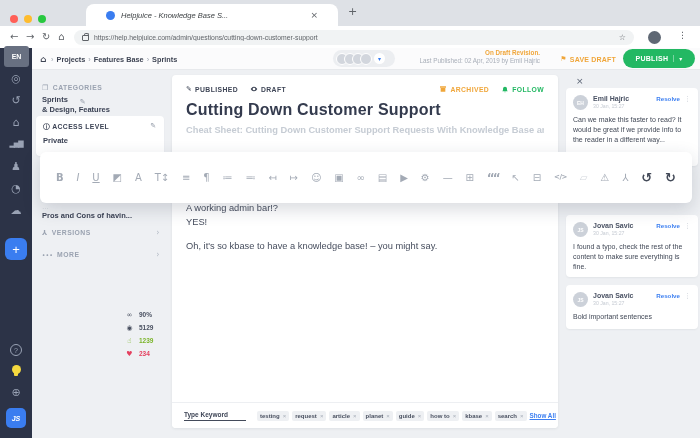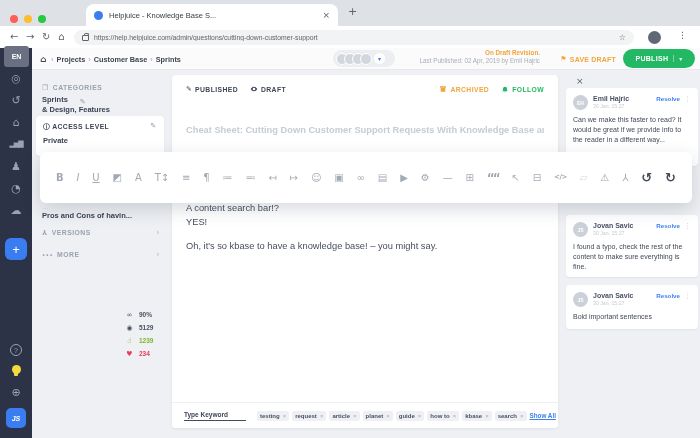--- a/index.html
+++ b/index.html
@@ -6,21 +6,21 @@
   body{font-family:"Liberation Sans","DejaVu Sans",sans-serif;-webkit-font-smoothing:antialiased;}
   #app{position:relative;width:700px;height:438px;background:#eef0f3;overflow:hidden;}
   .abs{position:absolute;}
   .flex{display:flex;align-items:center;}
   .ico{font-family:"DejaVu Sans",sans-serif;}
 
   
   .tabstrip{left:0;top:0;width:700px;height:26px;background:#dee1e6;}
   .light{width:8px;height:8px;border-radius:50%;display:inline-block;margin-right:6px;}
   .l-red{background:#ff5f57}.l-yellow{background:#febc2e}.l-green{background:#28c840}
-  .tab{left:86px;top:4px;width:252px;height:22px;background:#fff;border-radius:8px 8px 0 0;display:flex;align-items:center;padding:0 8px;box-sizing:border-box;}
+  .tab{left:86px;top:4px;width:252px;height:22px;background:#fff;border-radius:8px 8px 0 0;display:flex;align-items:center;padding:0 20px;box-sizing:border-box;font-style:italic;}
   .favicon{width:9px;height:9px;border-radius:50%;background:#3a7df0;margin-right:6px;flex:0 0 auto;}
   .tab-title{font-size:7.5px;color:#3c4043;white-space:nowrap;overflow:hidden;flex:1;}
   .tab-close{font-size:9px;color:#5f6368;margin-left:6px;}
   .newtab{left:348px;top:5px;font-size:11px;color:#5f6368;}
   .urlrow{left:0;top:26px;width:700px;height:22px;background:#fff;}
   .navbtn{font-size:10px;color:#5f6368;}
   .urlfield{left:74px;top:4px;width:560px;height:15px;background:#f1f3f4;border-radius:8px;display:flex;align-items:center;padding:0 8px;box-sizing:border-box;}
   .lock{width:5px;height:4px;border:1px solid #5f6368;border-radius:1px;position:relative;margin-right:5px;flex:0 0 auto;}
   .lock:before{content:"";position:absolute;top:-3px;left:0.5px;width:3px;height:2px;border:1px solid #5f6368;border-bottom:none;border-radius:2px 2px 0 0;}
   .url{font-size:6.8px;color:#5f6368;white-space:nowrap;overflow:hidden;flex:1;}
@@ -152,21 +152,21 @@
 
   <div class="abs breadcrumb flex">
     <span class="crumb-home ico">⌂</span>
     <span class="flex">
         <span class="flex">
           <span class="crumb-sep">›</span>
           <span>Projects</span>
         </span>
         <span class="flex">
           <span class="crumb-sep">›</span>
-          <span>Customer Base</span>
+          <span>Features Base</span>
         </span>
         <span class="flex">
           <span class="crumb-sep">›</span>
           <span>Sprints</span>
         </span>
       </span>
   </div>
 
   <div class="abs collabpill">
     <span class="flex">
@@ -286,23 +286,24 @@
           </svg>
         <span>ARCHIVED</span>
       </span>
       <span class="statusitem st-follow">
         <svg width="8" height="8" viewBox="0 0 24 24">
             <path d="M12 22a2 2 0 0 0 2-2h-4a2 2 0 0 0 2 2zm6-6v-5a6 6 0 1 0-12 0v5l-2 2v1h16v-1l-2-2z" fill="#23b863"></path>
           </svg>
         <span>FOLLOW</span>
       </span>
     </div>
+    <div class="abs card-title">Cutting Down Customer Support</div>
     <div class="abs card-subtitle">Cheat Sheet: Cutting Down Customer Support Requests With Knowledge Base and ma...</div>
     <div class="abs bodytext">
-      <span><p>A content search bar!?
+      <span><p>A working admin bar!?
 YES!</p><p>Oh, it's so kbase to have a knowledge base! – you might say.</p></span>
     </div>
     <div class="abs tagbar">
       <span class="kwinput">Type Keyword</span>
       <span class="flex" style="gap:3px;">
           <span class="tagpill">
             <span>testing</span>
             <span class="x">×</span>
           </span>
           <span class="tagpill">

